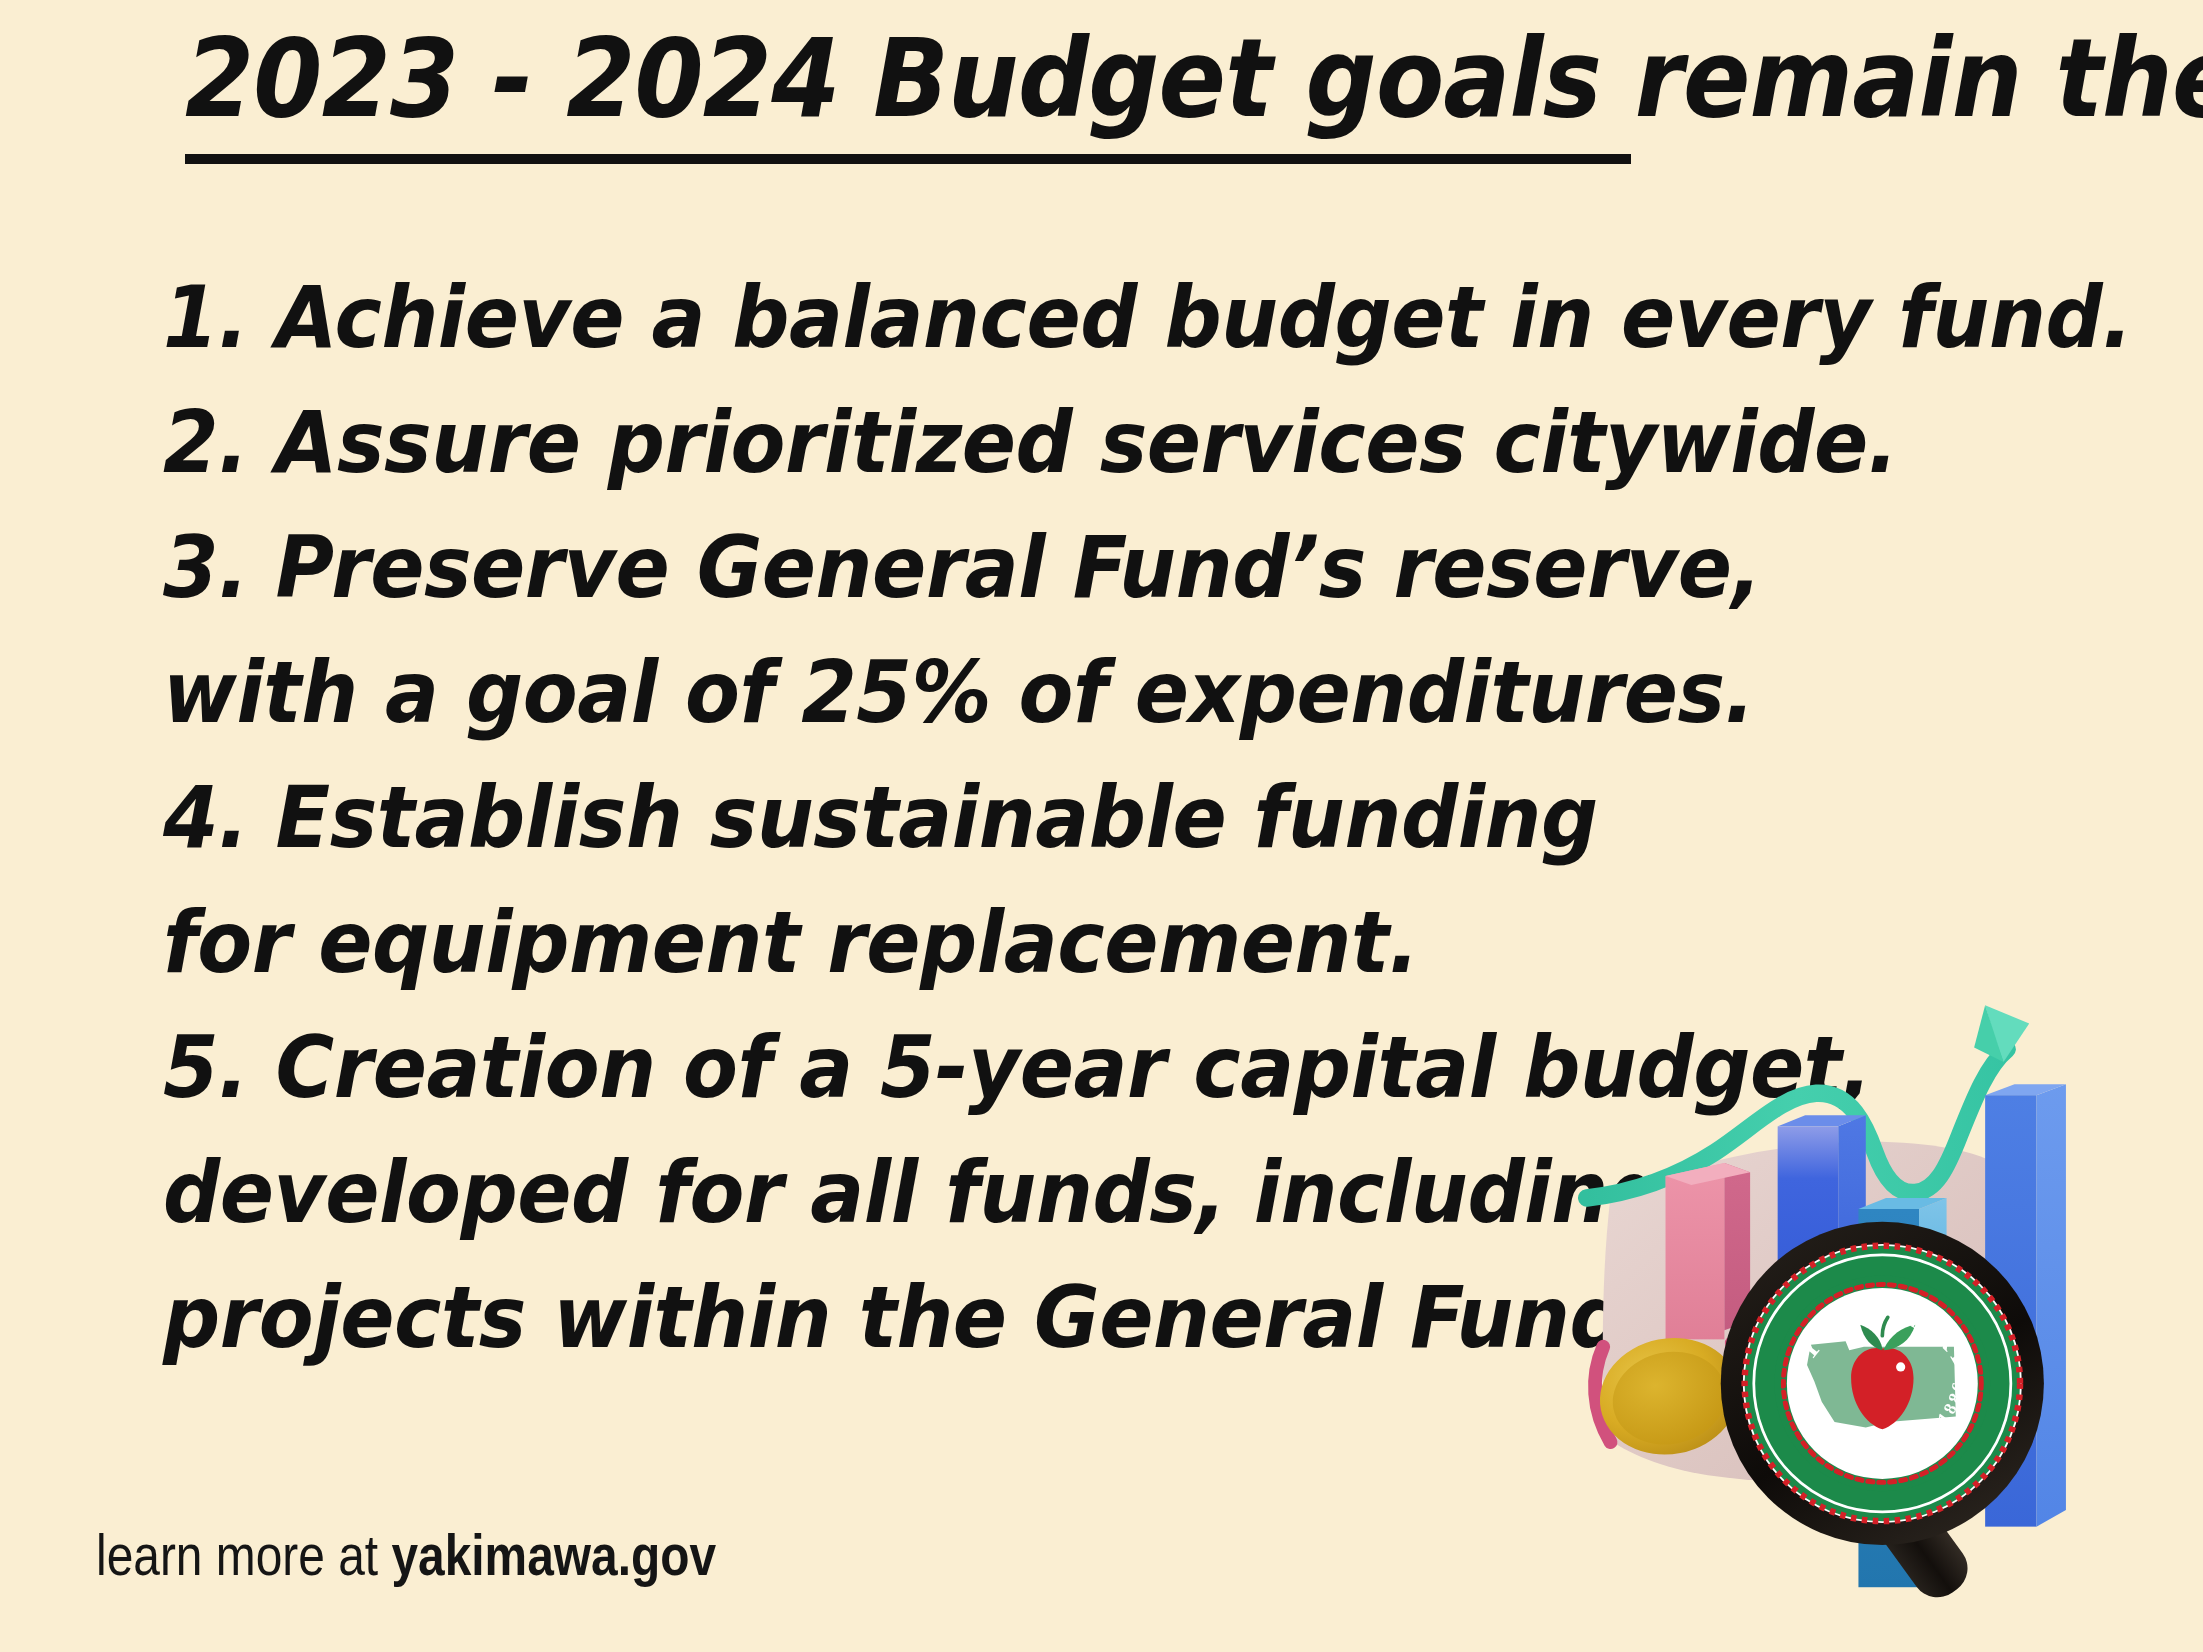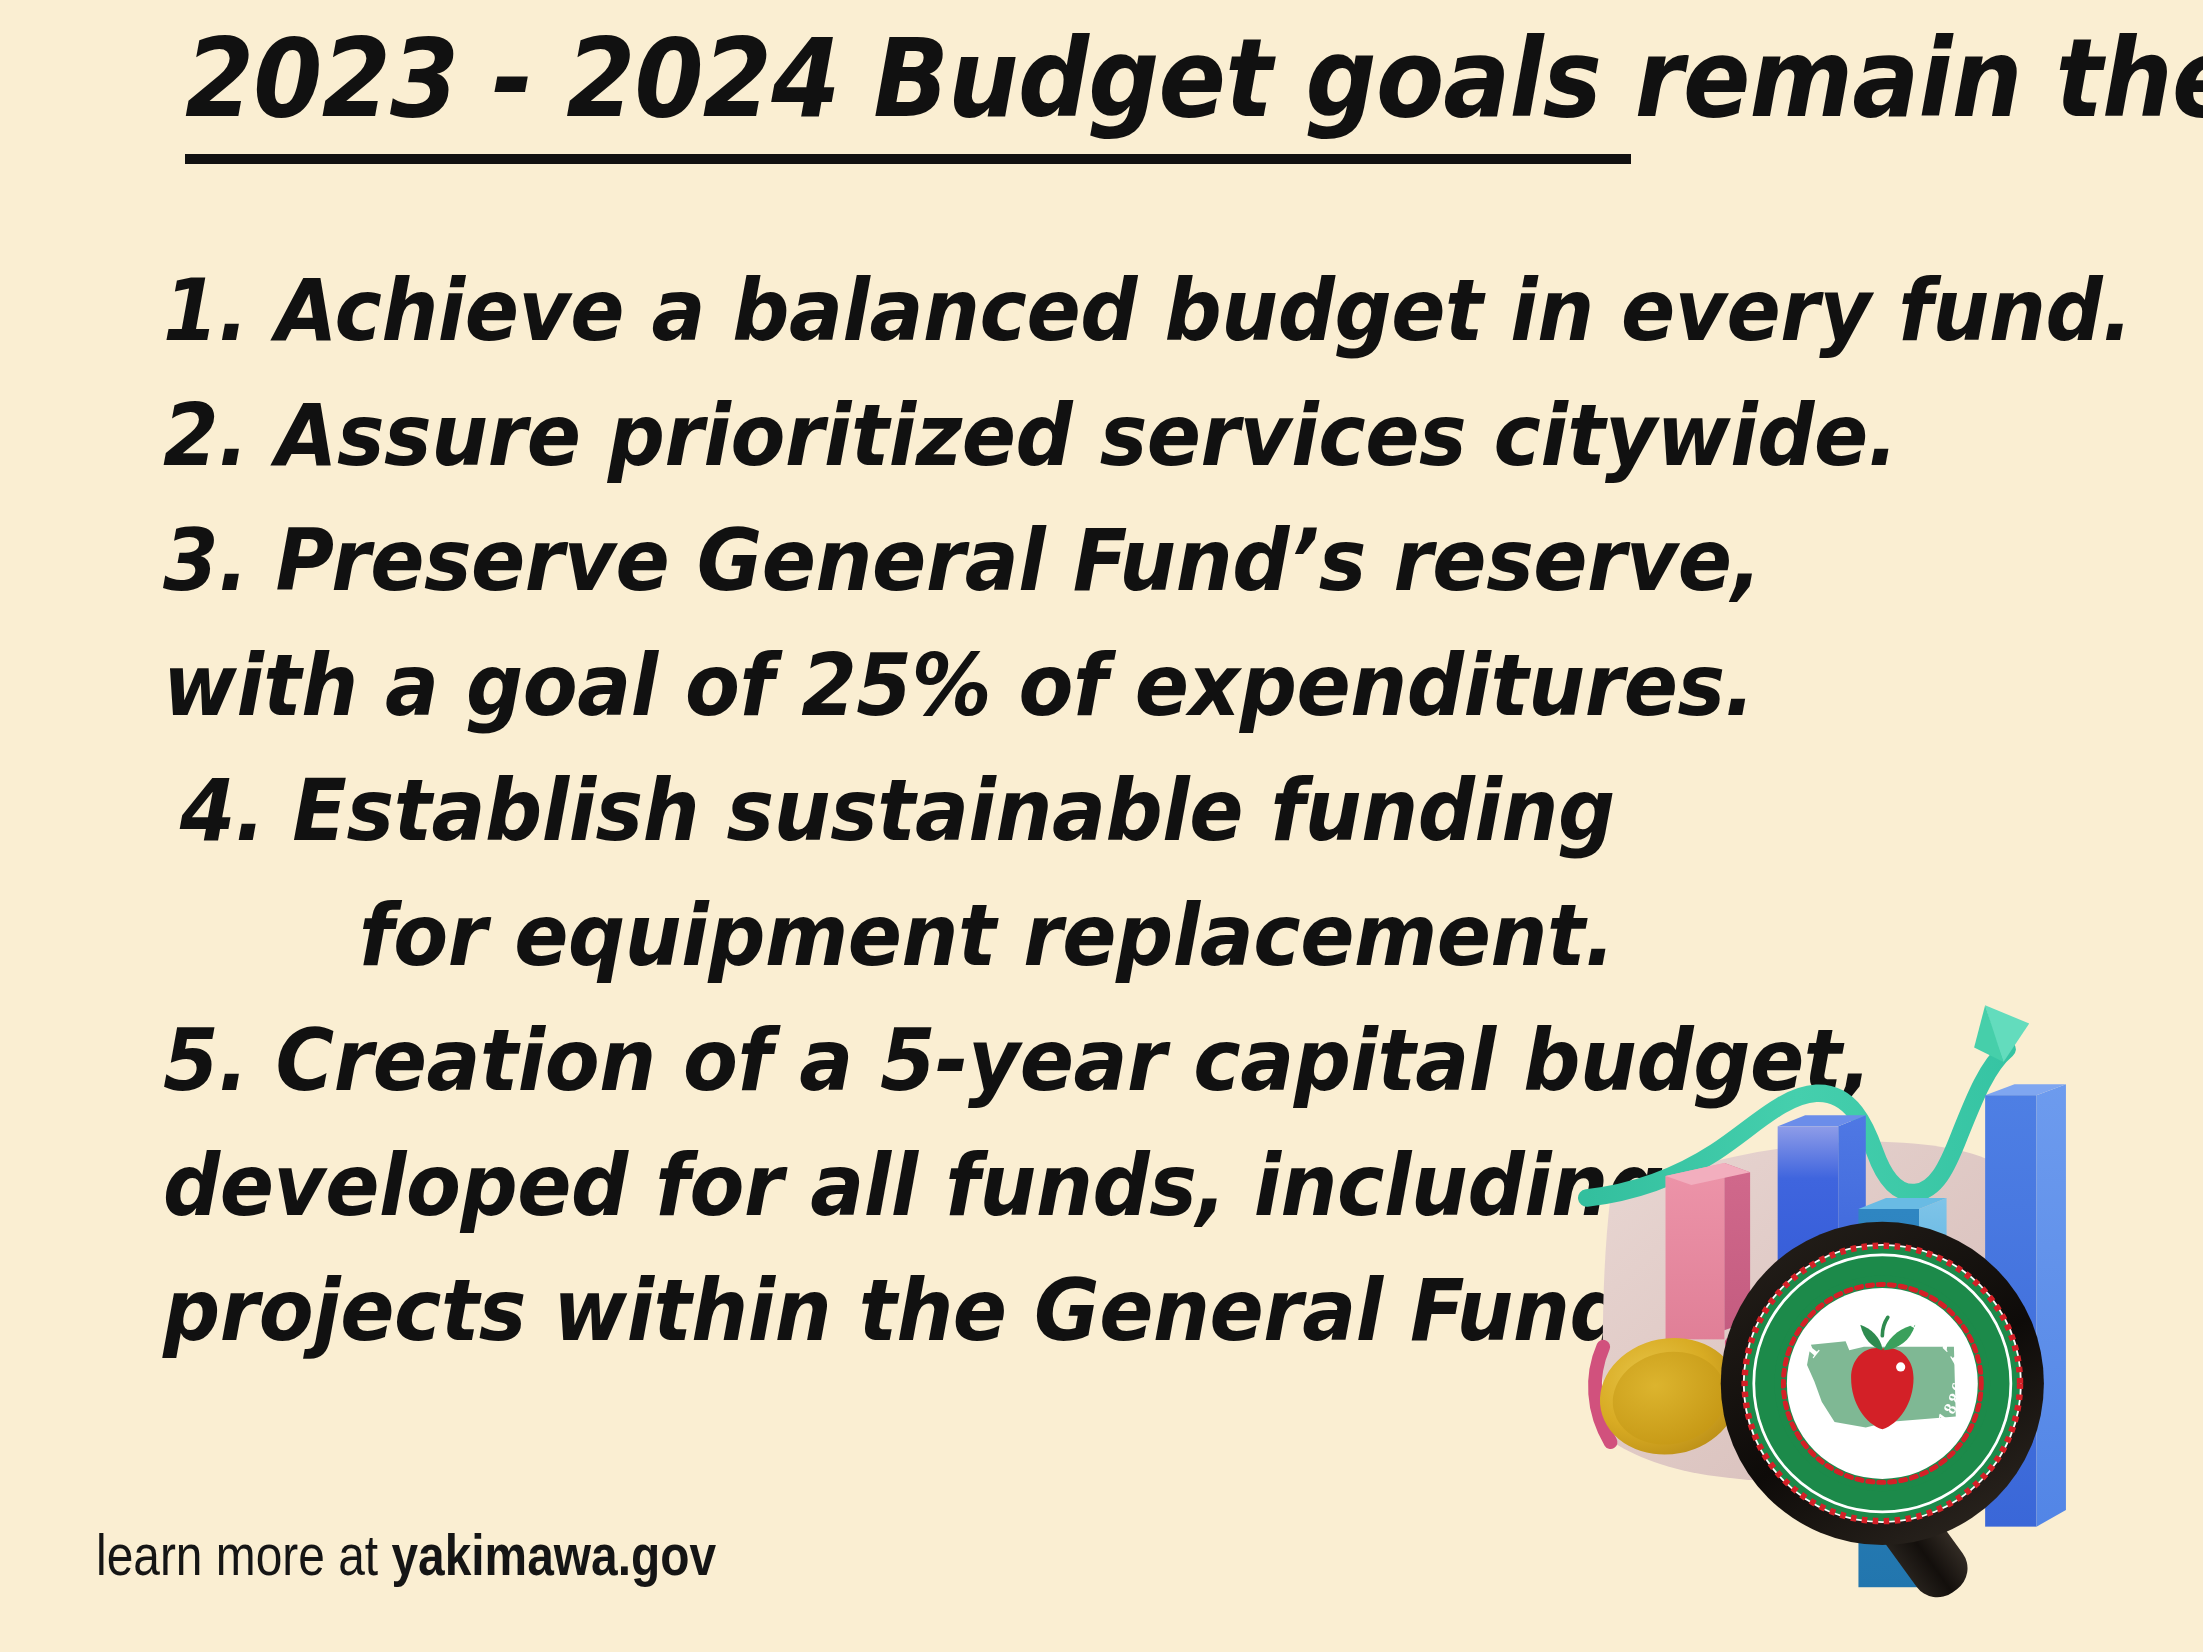--- a/index.html
+++ b/index.html
@@ -44,23 +44,22 @@
     top: 154px;
     width: 1446px;
     height: 10px;
     background: #111111;
   }
 
   
   #body-list {
     position: absolute;
     left: 163px;
-    top: 248px;
+    top: 255px;
     width: 1561px;
-    text-align: right;
   }
   .body-line {
     font-family: "DejaVu Sans", sans-serif;
     font-style: italic;
     font-weight: bold;
     font-size: 86px;
     line-height: 125px;
     letter-spacing: -0.5px;
     color: #111111;
     white-space: nowrap;

